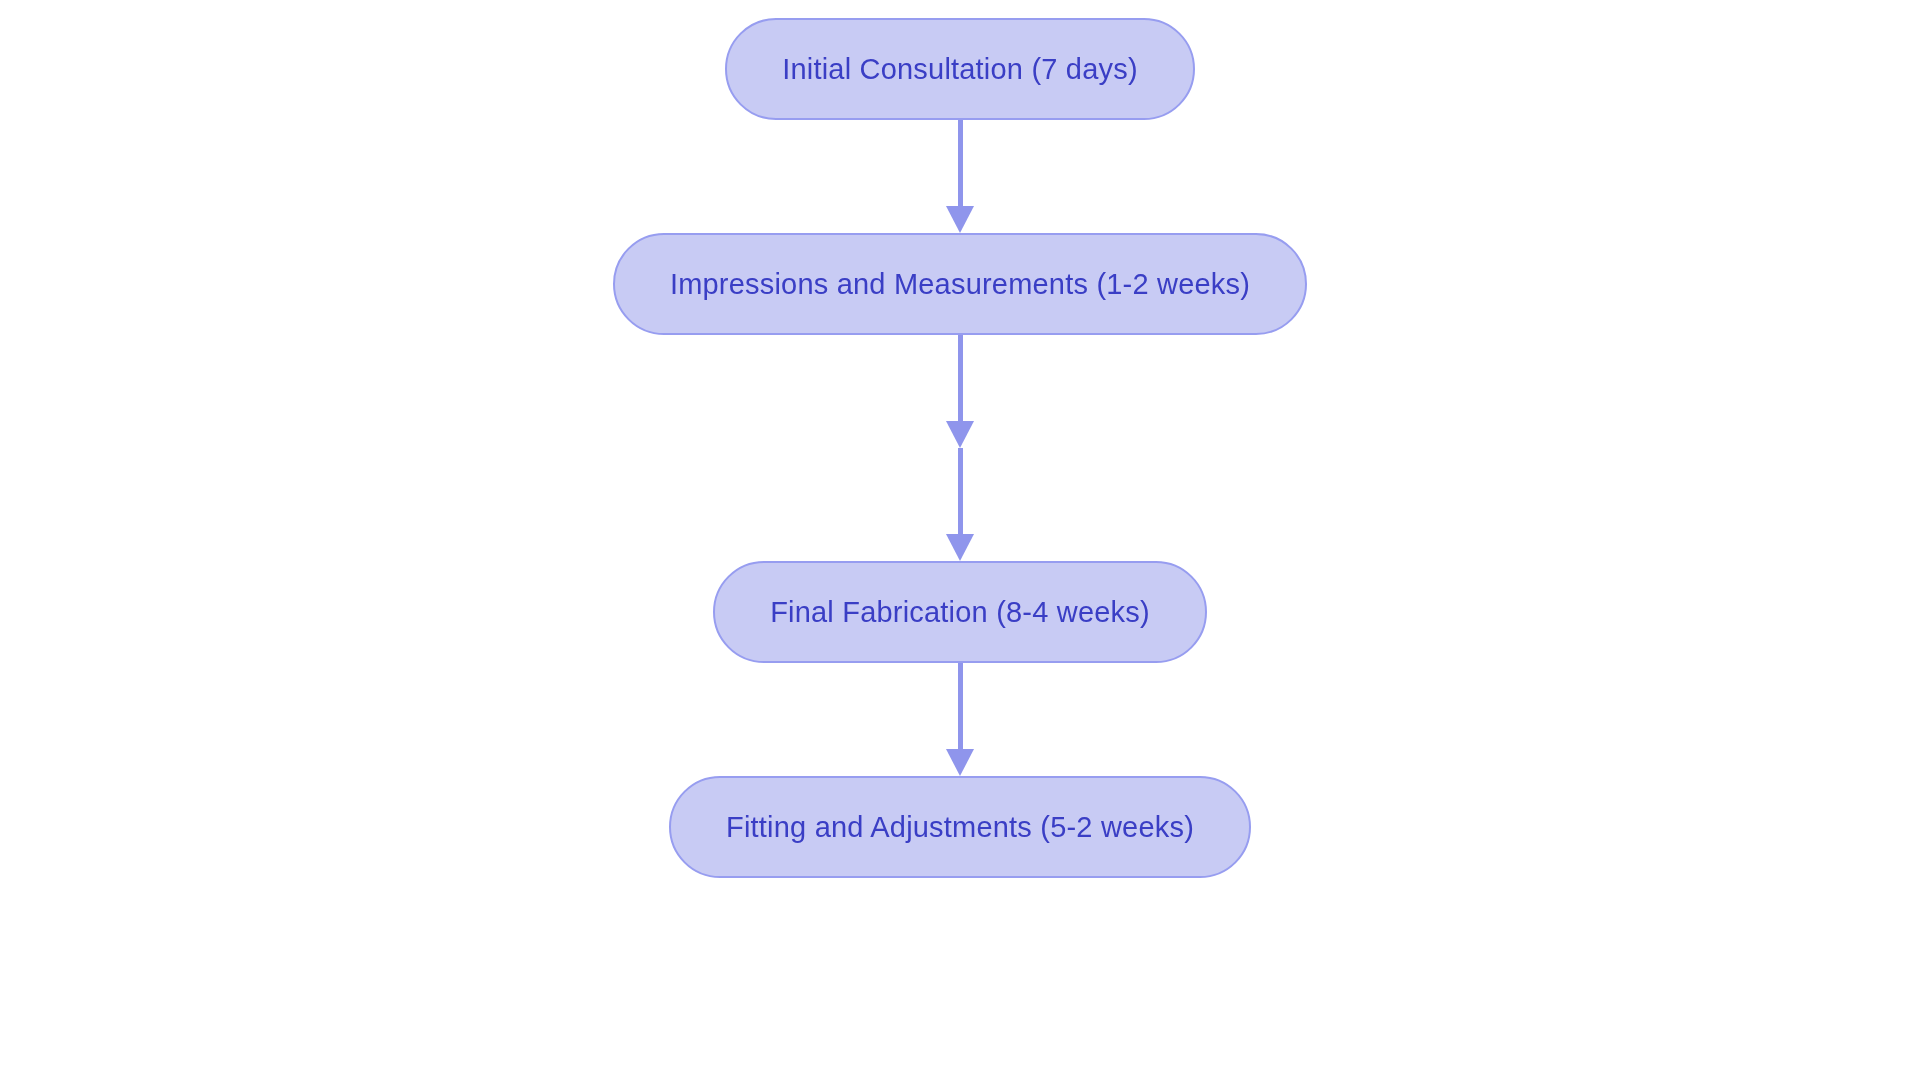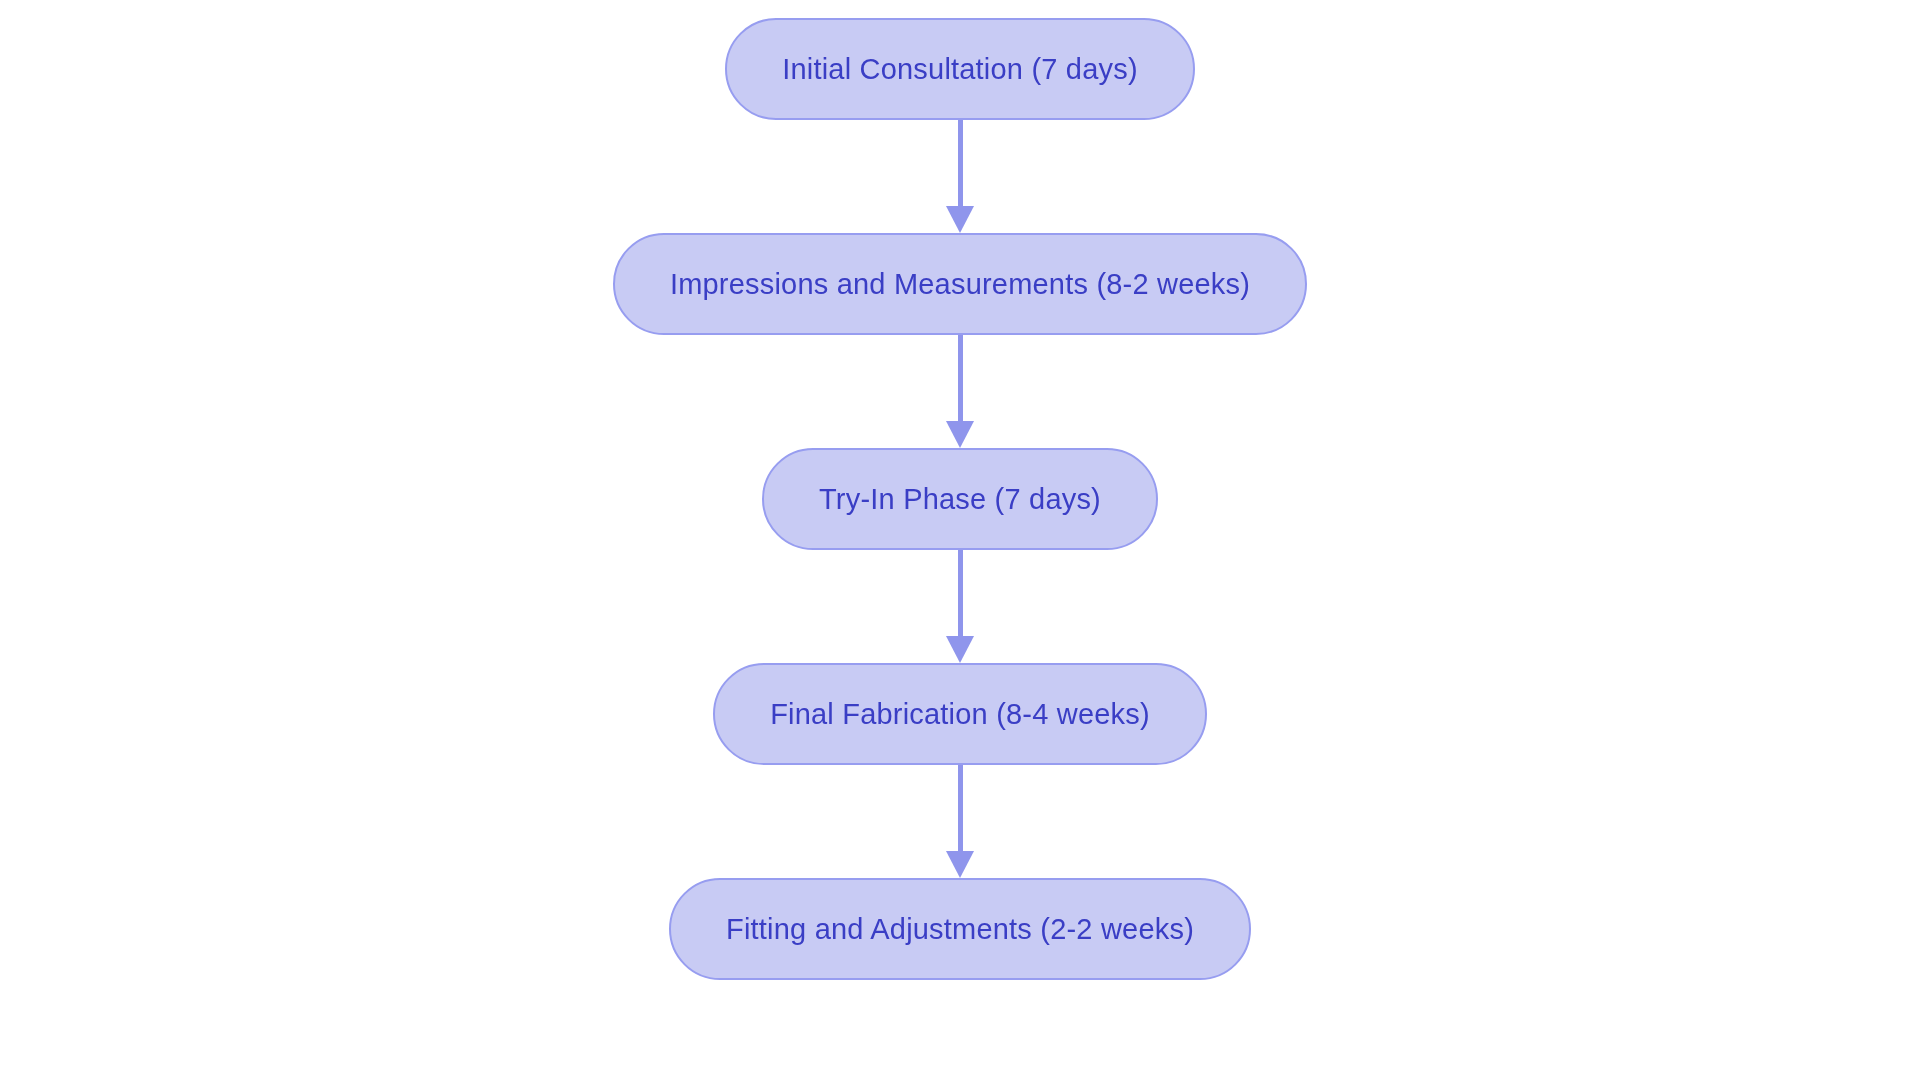--- a/index.html
+++ b/index.html
@@ -72,42 +72,39 @@
   <div class="node">
     <span>Initial Consultation (7 days)</span>
   </div>
 
   <div class="connector">
     <div class="line"></div>
     <div class="head"></div>
   </div>
 
   <div class="node">
-    <span>Impressions and Measurements (8-2 weeks)</span>
+    <span>Impressions and Measurements (1-2 weeks)</span>
   </div>
 
   <div class="connector">
     <div class="line"></div>
     <div class="head"></div>
   </div>
 
-  <div class="node">
-    <span>Try-In Phase (7 days)</span>
-  </div>
 
   <div class="connector">
     <div class="line"></div>
     <div class="head"></div>
   </div>
 
   <div class="node">
     <span>Final Fabrication (8-4 weeks)</span>
   </div>
 
   <div class="connector">
     <div class="line"></div>
     <div class="head"></div>
   </div>
 
   <div class="node">
-    <span>Fitting and Adjustments (2-2 weeks)</span>
+    <span>Fitting and Adjustments (5-2 weeks)</span>
   </div>
 </div>
 
 </body></html>

